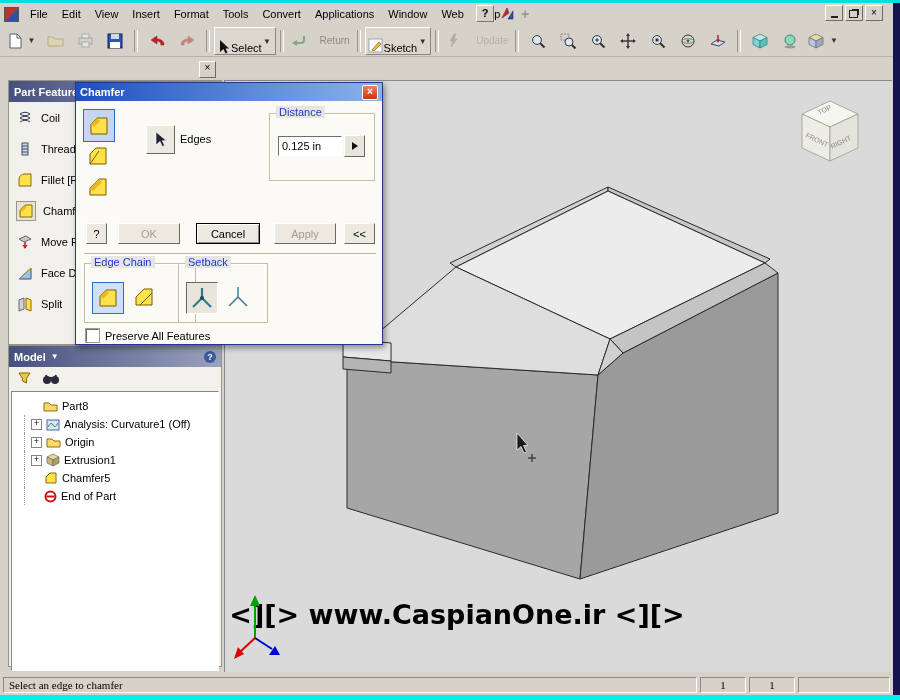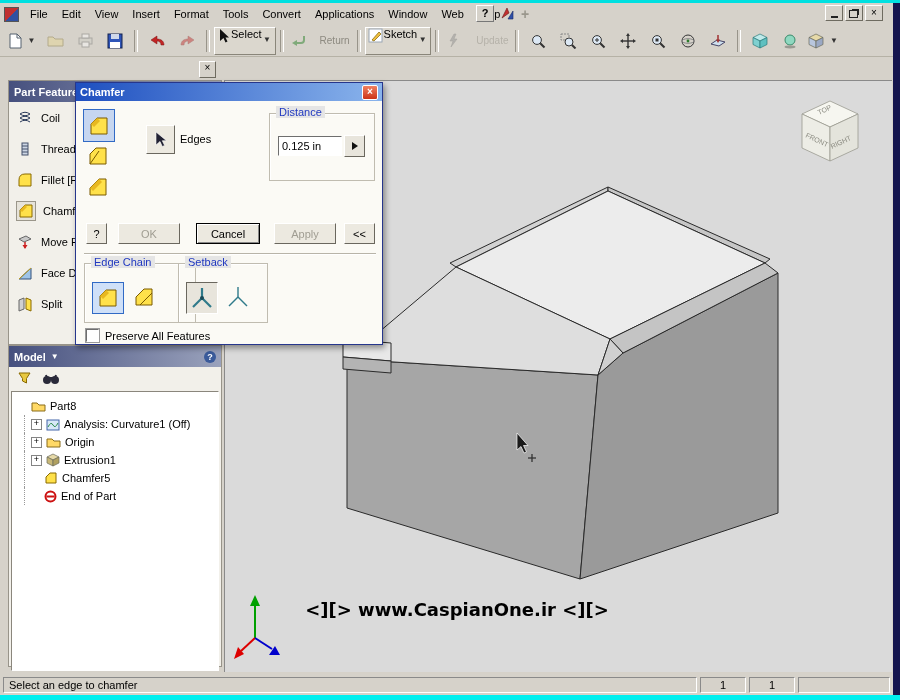--- a/index.html
+++ b/index.html
@@ -23,55 +23,55 @@
   .glyph-min{display:block;width:7px;height:3px;border-bottom:2px solid #222;margin-top:4px;}
   .glyph-restore{display:block;width:7px;height:6px;border:1px solid #222;box-shadow:2px -2px 0 -1px #222;margin-top:2px;margin-left:-2px;}
   
   .toolbar{position:absolute;left:0;top:25px;width:893px;height:32px;display:flex;align-items:center;
            padding:0 4px;box-sizing:border-box;border-bottom:1px solid #b6b2a6;}
   .tbtn{height:26px;min-width:24px;display:flex;align-items:center;justify-content:center;gap:3px;padding:0 3px;}
   .tbtn.grayed{opacity:.45;gap:8px;}
   .tbtn .lbl{font-size:10px;margin-left:10px;}
   .graylbl{color:#8d8a80;}
   .dropcell{width:11px;height:24px;display:flex;align-items:center;justify-content:center;font-size:8px;color:#333;}
-  .group3d{border:1px solid;border-color:#fff #8a867a #8a867a #fff;background:#dbd7ce;display:flex;align-items:flex-start;height:26px;padding:0 2px;}
+  .group3d{border:1px solid;border-color:#fff #8a867a #8a867a #fff;background:#dbd7ce;display:flex;align-items:flex-end;height:26px;padding:0 2px;}
   .tsep{width:2px;height:22px;border-left:1px solid #98948a;border-right:1px solid #fff;margin:0 4px;}
   
   .tabstrip{position:absolute;left:0;top:57px;width:893px;height:23px;}
   .strip-close{position:absolute;left:199px;top:4px;width:15px;height:15px;background:#d6d2ca;
                border:1px solid;border-color:#fff #6e6b60 #6e6b60 #fff;font-size:10px;line-height:12px;text-align:center;}
   
   .viewport{position:absolute;left:224px;top:80px;width:668px;height:592px;background:#dadada;
             border-left:1px solid #8a8a8a;border-top:1px solid #8a8a8a;box-sizing:border-box;z-index:1;}
   .watermark{position:absolute;left:-9px;top:518px;width:482px;text-align:center;z-index:3;
-             font-family:"DejaVu Sans",sans-serif;font-weight:bold;font-size:18px;color:#000;letter-spacing:0;}
+             font-family:"DejaVu Sans",sans-serif;font-weight:bold;font-size:27px;color:#000;letter-spacing:0;}
   .triad{position:absolute;left:5px;top:512px;z-index:4;}
   
   .panel{position:absolute;left:8px;width:214px;background:#f2f0ea;border:1px solid #98948a;box-sizing:border-box;z-index:3;}
   .panel-header{height:17px;background:linear-gradient(90deg,#46507e,#9aa2bc);color:#fff;font-weight:bold;
                 padding:2px 5px;box-sizing:content-box;display:flex;align-items:center;gap:5px;}
   .part-panel{top:80px;height:265px;}
   .model-panel{top:345px;height:322px;}
   .feat-row{height:31px;display:flex;align-items:center;gap:7px;padding-left:7px;}
   .feat-row .ficon{width:18px;height:18px;display:flex;align-items:center;justify-content:center;}
   .feat-sel .ficon{border:1px solid #9a968a;background:#e6e3da;}
   .qcircle{margin-left:auto;width:12px;height:12px;border-radius:50%;background:#3a5a9a;color:#fff;
            font-size:9px;line-height:12px;text-align:center;font-weight:bold;}
   .model-tools{height:22px;display:flex;align-items:center;gap:10px;padding-left:8px;}
   .tree{background:#fff;border:1px solid;border-color:#8a867c #fff #fff #8a867c;margin:2px;height:273px;
         overflow:hidden;padding-top:5px;}
-  .trow{height:18px;display:flex;align-items:center;gap:4px;padding-left:6px;}
+  .trow{height:18px;display:flex;align-items:center;gap:4px;padding-left:6px;margin-left:12px;}
   .trow.child{margin-left:12px;border-left:1px dotted #999;}
   .expander{width:9px;height:9px;border:1px solid #848484;background:#fff;font-size:9px;line-height:7px;
             text-align:center;flex:none;}
   .expander.empty{border:none;background:transparent;}
   
   .statusbar{position:absolute;left:0;top:676px;width:893px;height:18px;display:flex;gap:3px;
              padding:1px 3px;box-sizing:border-box;align-items:stretch;}
-  .scell{border:1px solid;border-color:#8a8a8a #fff #fff #8a8a8a;padding:1px 5px;background:#d6d2ca;}
+  .scell{border:1px solid;border-color:#8a8a8a #fff #fff #8a8a8a;padding:1px 5px;background:#d6d2ca;font-family:Liberation Serif, serif;}
   .scell.msg{flex:1;}
   .scell.num{width:34px;text-align:center;}
   .scell.blank{width:80px;}
   
   .dialog{position:absolute;left:75px;top:82px;width:308px;height:263px;background:#fbfaf5;
           border:1px solid #26368c;box-shadow:2px 3px 6px rgba(0,0,0,.4);z-index:10;box-sizing:border-box;}
   .dlg-title{height:18px;background:linear-gradient(90deg,#1e4fc0,#8ab4ec);color:#fff;font-weight:bold;
              display:flex;align-items:center;padding:0 4px;}
   .dlg-close{margin-left:auto;width:14px;height:13px;background:linear-gradient(#f08060,#cc3318);color:#fff;
              border:1px solid #fff;border-radius:2px;font-size:10px;line-height:11px;text-align:center;font-weight:bold;}

